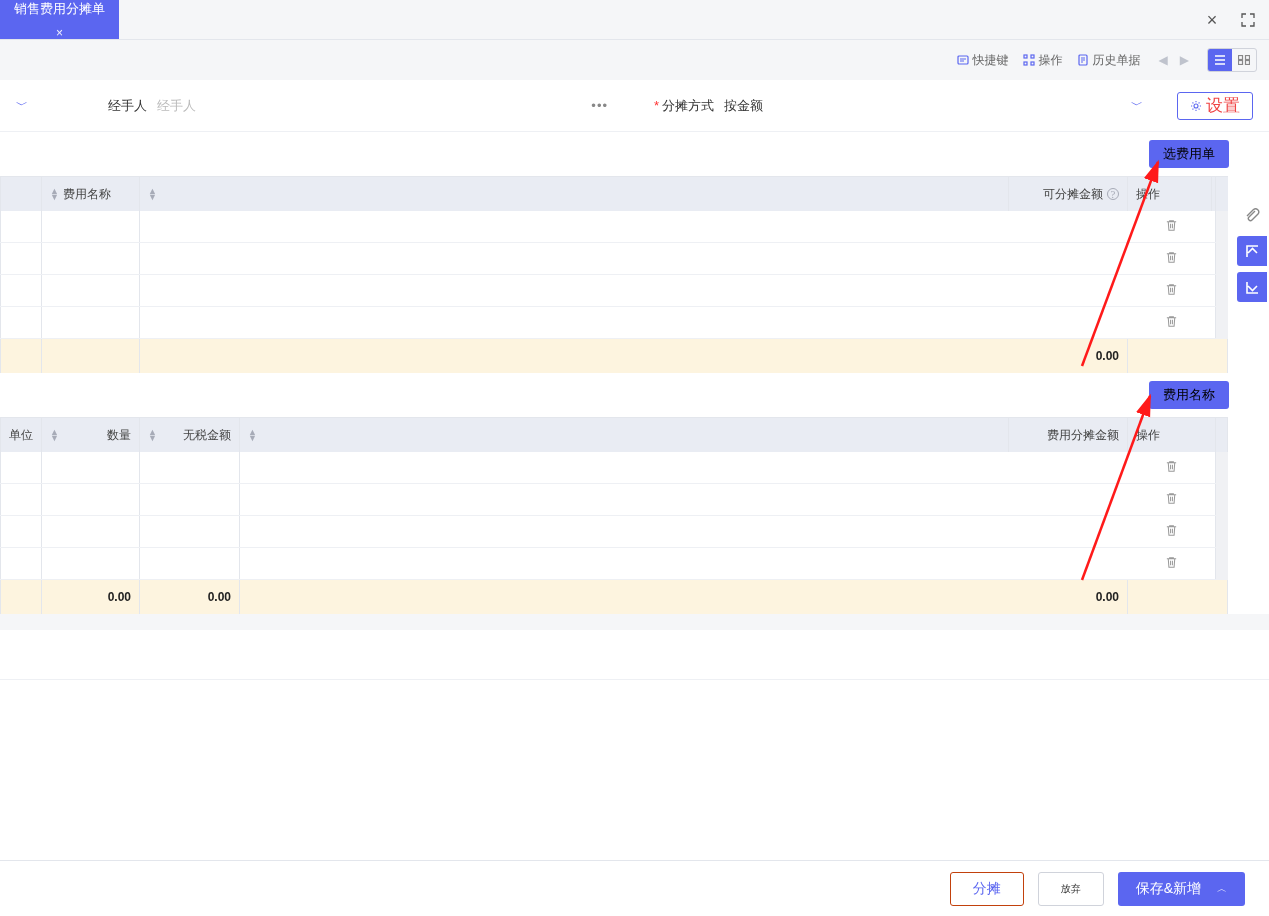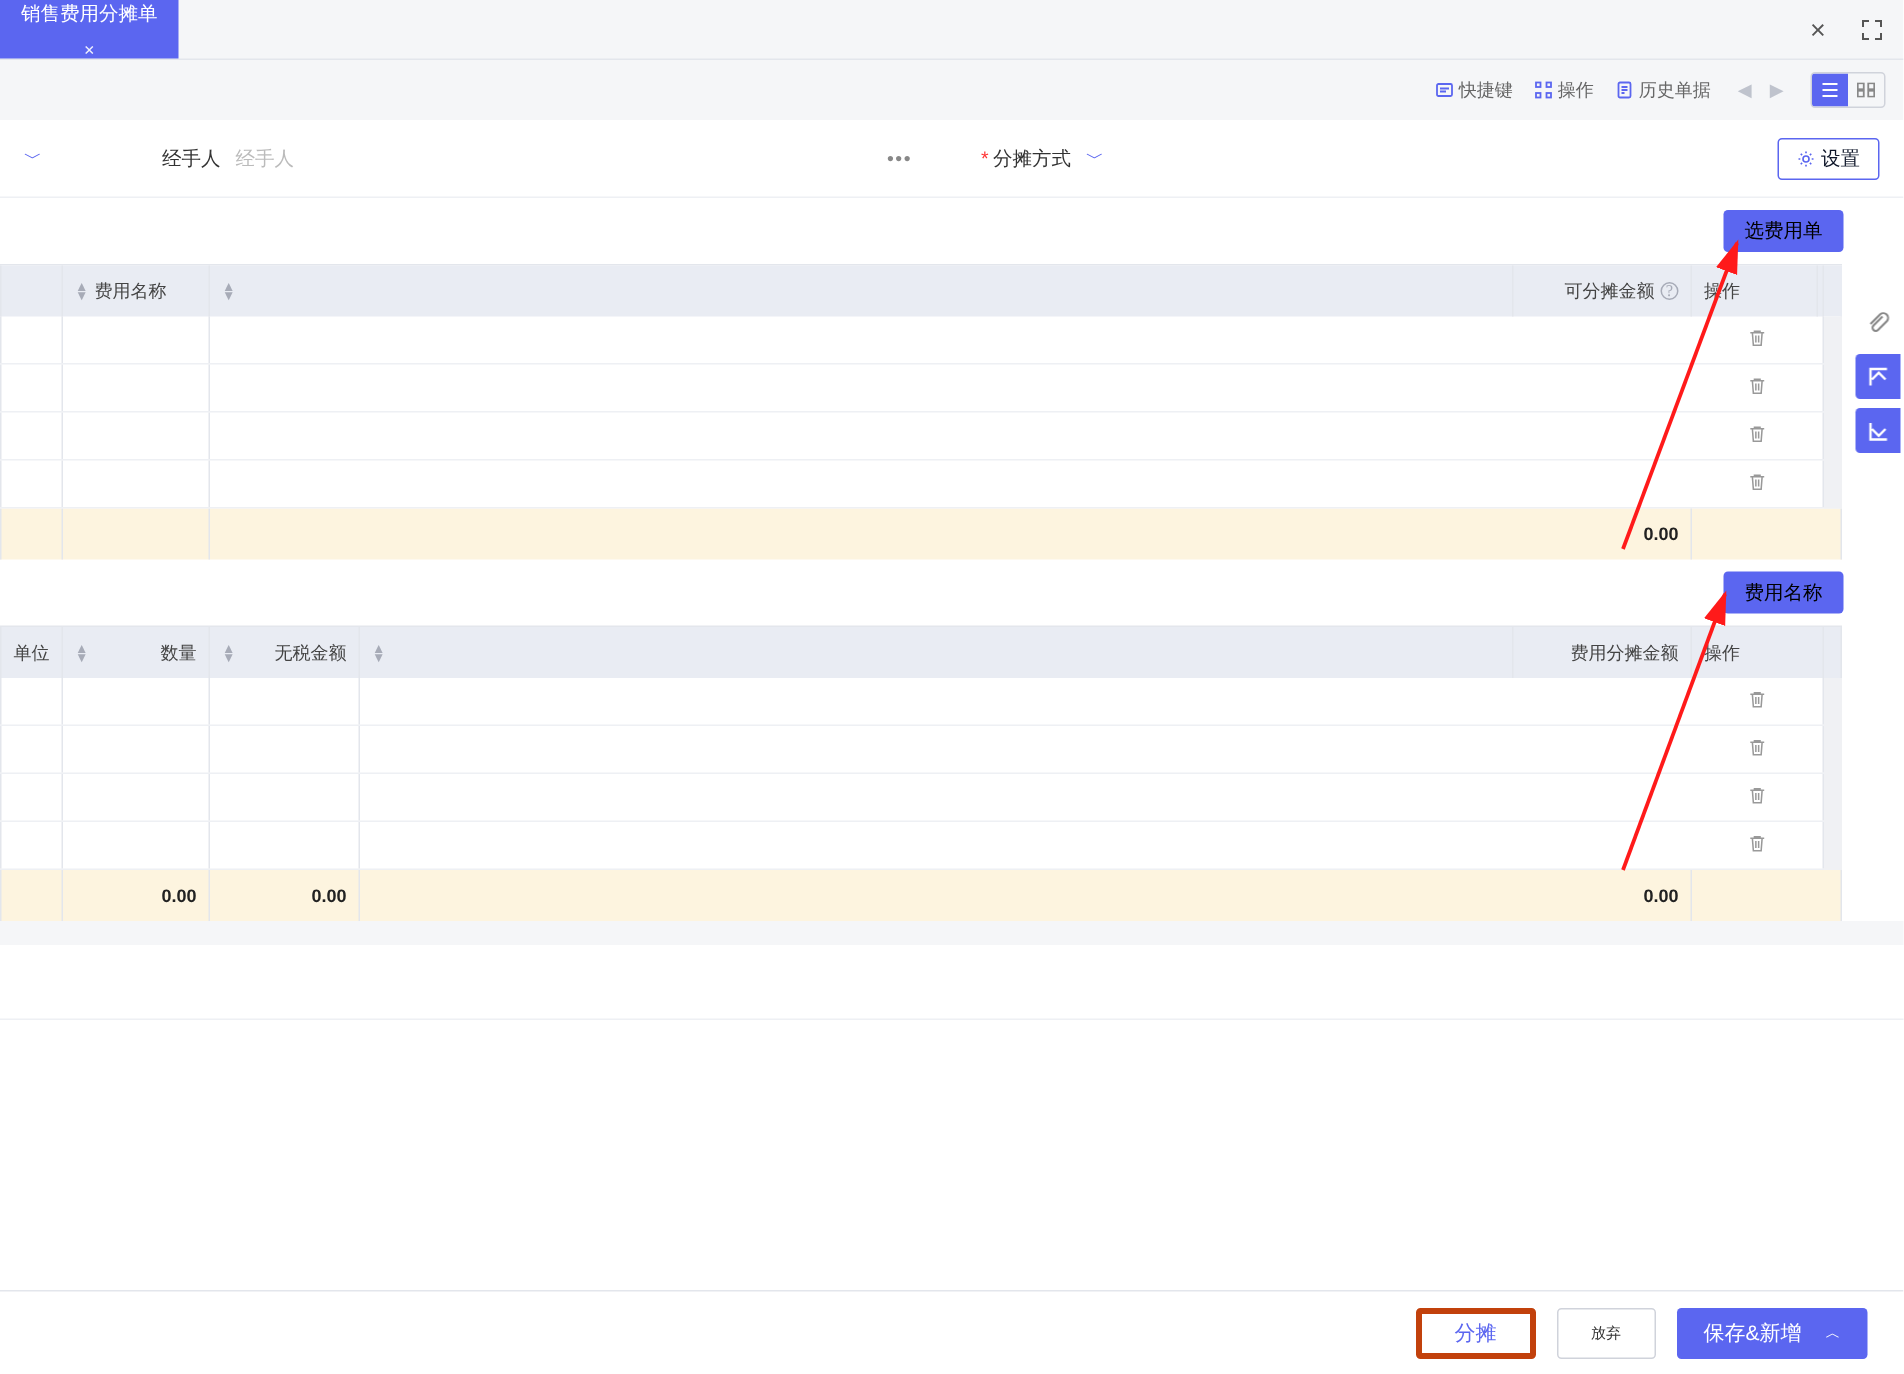--- a/index.html
+++ b/index.html
@@ -24,29 +24,29 @@
   
   .form-row { height: 52px; background: #fff; display: flex; align-items: center; padding: 0 16px; gap: 0; border-bottom: 1px solid #eef0f4; }
   .form-row .field { display: flex; align-items: center; gap: 10px; }
   .form-row .label { color: #333; font-size: 13px; }
   .form-row .label .req { color: #f33; margin-right: 3px; }
   .form-row .value { color: #333; }
   .form-row .placeholder { color: #bbb; }
   .dd-icon { color: #5b66f0; font-size: 12px; }
   .more-dots { color: #888; letter-spacing: 1px; cursor: pointer; }
 
-  .settings-btn { border: 1px solid #5b66f0; color: #0f172a; background: #fff; height: 28px; padding: 0 12px; border-radius: 3px; display: flex; align-items: center; gap: 4px; font-size: 13px; cursor: pointer; }
+  .settings-btn { border: 1px solid #5b66f0; color: #ef4444; background: #fff; height: 28px; padding: 0 12px; border-radius: 3px; display: flex; align-items: center; gap: 4px; font-size: 17px; cursor: pointer; }
 
   
   .content { flex: 1; overflow: auto; background: #fff; position: relative; }
 
   .section { padding: 0 0 0 0; }
   .sec-btnrow { display: flex; justify-content: flex-end; padding: 8px 40px 8px 0; }
   .btn-primary { background: #5b66f0; color: #000000; border: none; height: 28px; padding: 0 14px; border-radius: 3px; font-size: 13px; cursor: pointer; }
-  .btn-outline { background: #fff; color: #5b66f0; border: 4px solid #c2410c; height: 34px; padding: 0 22px; border-radius: 3px; font-size: 14px; cursor: pointer; }
+  .btn-outline { background: #fff; color: #5b66f0; border: 1px solid #c2410c; height: 34px; padding: 0 22px; border-radius: 3px; font-size: 14px; cursor: pointer; }
   .btn-plain { background: #fff; color: #333; border: 1px solid #d0d3db; height: 34px; padding: 0 22px; border-radius: 3px; font-size: 10px; cursor: pointer; }
 
   
   .grid { width: 1228px; border-top: 1px solid #e3e6ec; }
   .grid-head { background: #e9ecf3; height: 34px; display: flex; align-items: center; font-size: 12px; color: #444; position: relative; }
   .grid-head .col, .grid-row .col, .grid-sum .col { border-right: 1px solid #e3e6ec; height: 100%; display: flex; align-items: center; padding: 0 8px; }
   .grid-row { height: 32px; display: flex; align-items: center; border-bottom: 1px solid #eef0f4; font-size: 12px; position: relative; }
   .grid-sum { height: 34px; display: flex; align-items: center; background: #fdf4df; font-size: 12px; font-weight: bold; color: #222; }
   .sort-icon { color: #a7abb7; font-size: 9px; display: inline-flex; flex-direction: column; line-height: 6px; margin-right: 4px; }
   .info-icon { color:#a7abb7; font-size:11px; margin-left:4px; border:1px solid #a7abb7; border-radius:50%; width:12px; height:12px; display:inline-flex; align-items:center; justify-content:center; font-family:serif; }
@@ -145,20 +145,21 @@
     </div>
     <div style="width:64px;"></div>
     <div class="field" style="width:500px;">
       <span class="label">经手人</span>
       <span class="placeholder" style="flex:1;">经手人</span>
       <span class="more-dots">•••</span>
     </div>
     <div style="width:46px;"></div>
     <div class="field" style="flex:1;align-items:center;">
       <span class="label"><span class="req">*</span><span>分摊方式</span></span>
+      <span class="value" style="flex:1;">按金额</span>
       <span class="dd-icon">﹀</span>
     </div>
     <div style="width:34px;"></div>
     <button class="settings-btn">
       <svg width="12" height="12" viewBox="0 0 12 12" fill="none" stroke="#5b66f0" stroke-width="1.1">
           <circle cx="6" cy="6" r="2"></circle>
           <path d="M6 1v1.2M6 9.8V11M1 6h1.2M9.8 6H11M2.5 2.5l.9.9M8.6 8.6l.9.9M2.5 9.5l.9-.9M8.6 3.4l.9-.9"></path>
         </svg>
       <span>设置</span>
     </button>

